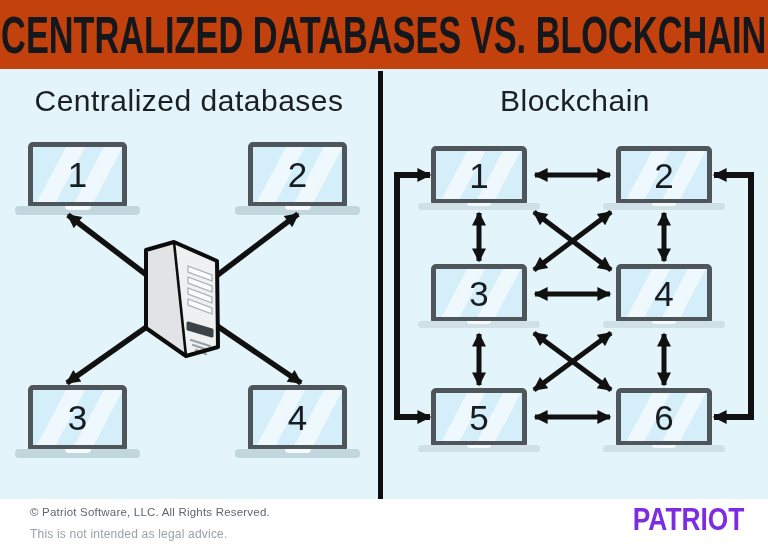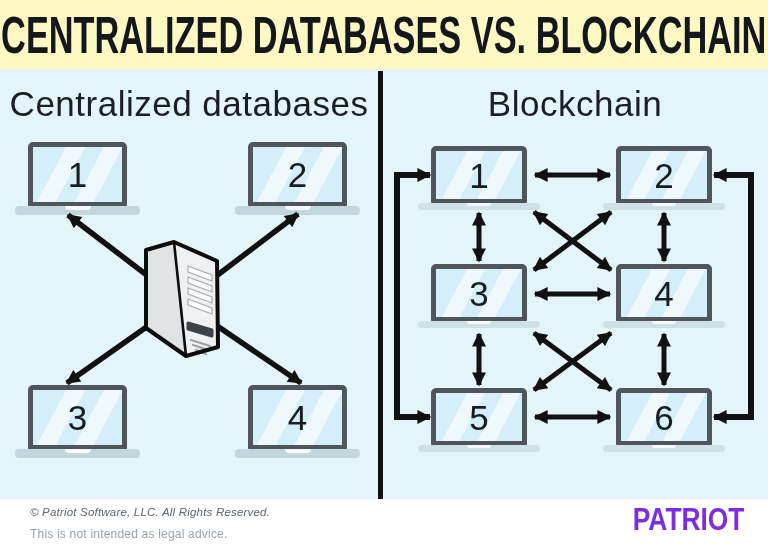--- a/index.html
+++ b/index.html
@@ -2,28 +2,28 @@
 <html><head>
 <meta charset="utf-8">
 <style>
   html,body{margin:0;padding:0;}
   body{
     width:768px;height:552px;position:relative;overflow:hidden;
     font-family:"Liberation Sans",sans-serif;background:#e3f4fb;
   }
   .banner{
     position:absolute;left:0;top:0;width:768px;height:69px;
-    background:#fef9c3;display:flex;align-items:center;justify-content:center;
+    background:#c2410c;display:flex;align-items:center;justify-content:center;
   }
   .banner h1{
     margin:0;font-size:52px;font-weight:bold;color:#14171b;line-height:1;
     white-space:nowrap;transform:scaleX(.66);transform-origin:50% 50%;
   }
   .panel-heading{
-    position:absolute;top:84px;font-size:35px;color:#1b1f24;
+    position:absolute;top:84px;font-size:30px;color:#1b1f24;
     text-align:center;letter-spacing:.5px;
   }
   #heading-left{left:0;width:378px;}
   #heading-right{left:382px;width:386px;}
   .divider{position:absolute;left:378px;top:71px;width:5px;height:428px;background:#0e0e0e;}
 
   .laptop{position:absolute;}
   .screen{
     position:relative;border:5px solid #4e565c;border-radius:5px 5px 2px 2px;
     background:
@@ -39,21 +39,21 @@
   .lap-l .base{width:125px;height:9px;left:-13px;margin-top:-1px;}
   .lap-r .base{width:122px;height:7px;left:-13px;margin-top:-1px;background:#cfe0e6;}
   .notch{position:absolute;left:50%;top:0;transform:translateX(-50%);background:#f4fafc;border-radius:0 0 4px 4px;}
   .lap-l .notch{width:26px;height:4px;}
   .lap-r .notch{width:24px;height:3px;}
 
   svg.overlay{position:absolute;left:0;top:0;width:768px;height:552px;}
   svg.server{position:absolute;left:140px;top:238px;width:85px;height:122px;}
 
   .footer{position:absolute;left:0;top:499px;width:768px;height:53px;background:#ffffff;}
-  .copyright{position:absolute;left:30px;top:506px;font-size:11.5px;color:#5d666d;letter-spacing:.2px;font-style:italic;}
+  .copyright{position:absolute;left:30px;top:506px;font-size:11.5px;color:#5d666d;letter-spacing:.2px;}
   .disclaimer{position:absolute;left:30px;top:527px;font-size:12px;color:#99a2a8;letter-spacing:.2px;}
   .brand{
     position:absolute;right:24px;top:504px;font-size:31px;font-weight:bold;
     color:#7c2de2;transform:scaleX(.85);transform-origin:100% 50%;line-height:1;
   }
 </style>
 </head>
 <body>
 
 <header class="banner">

